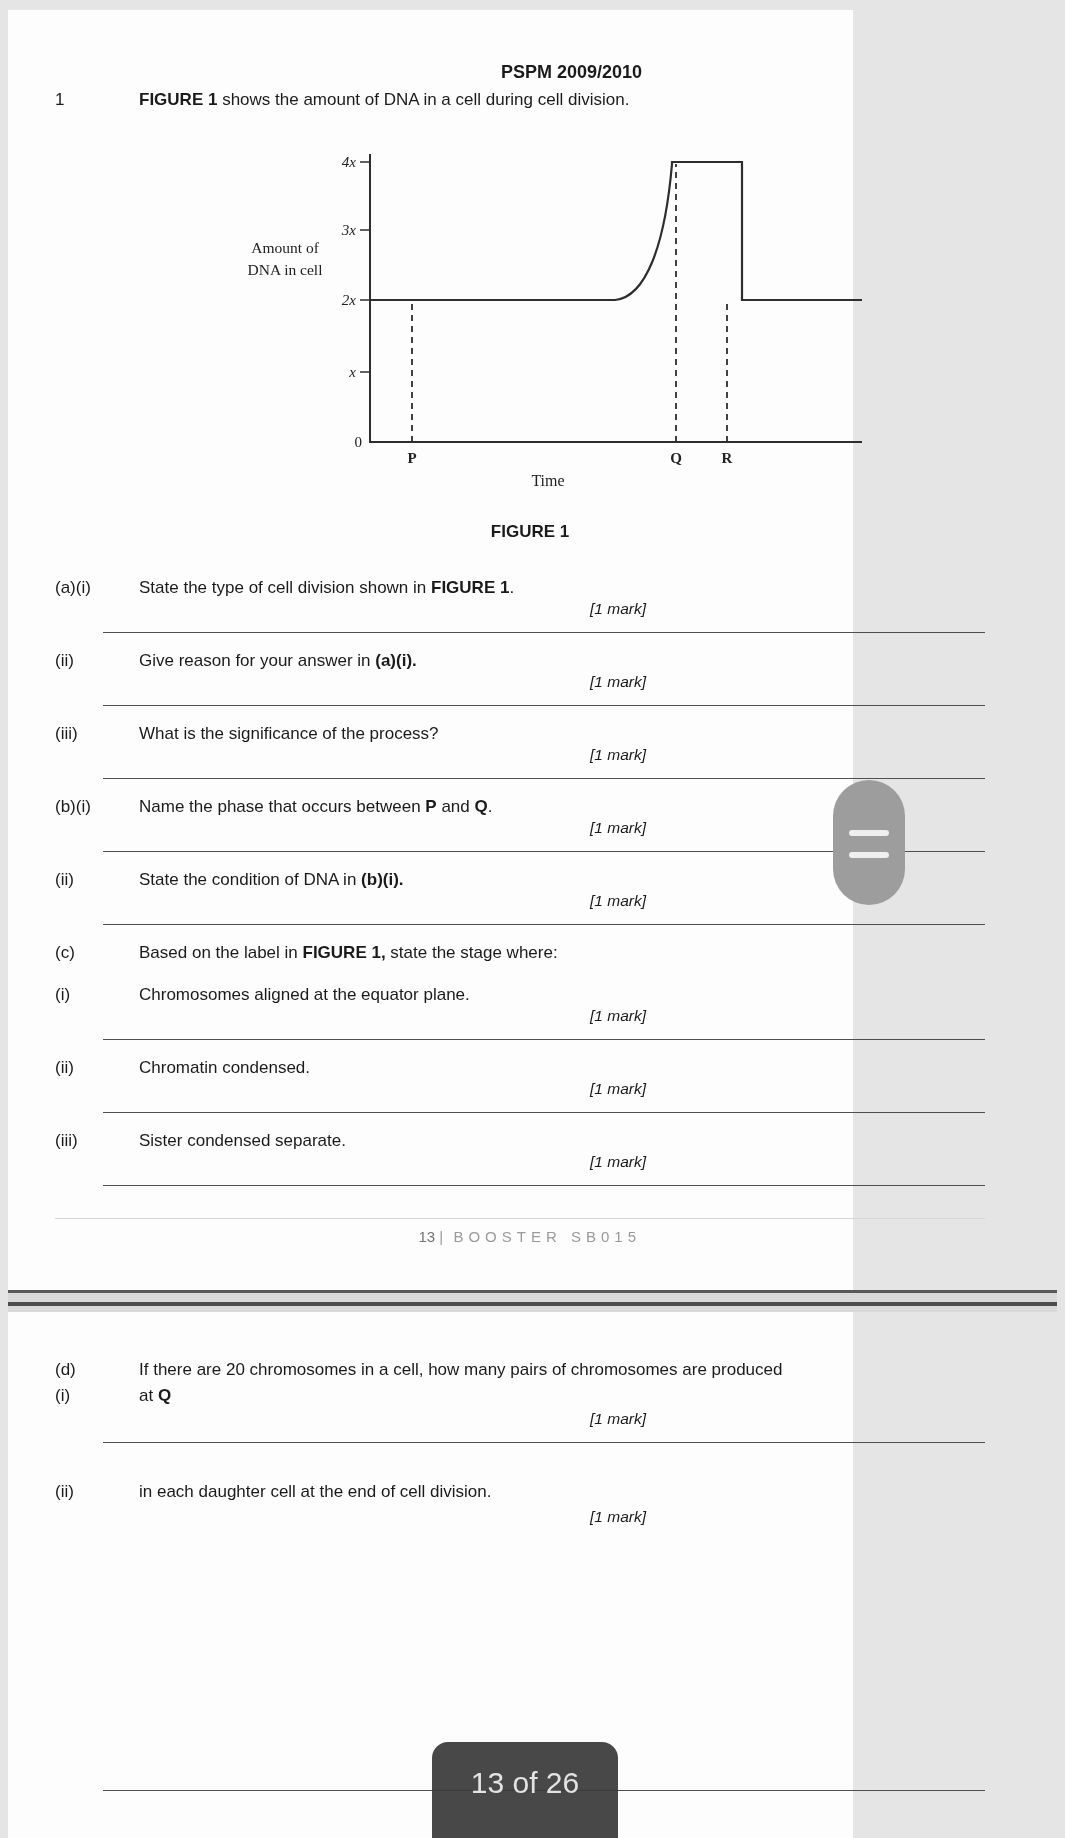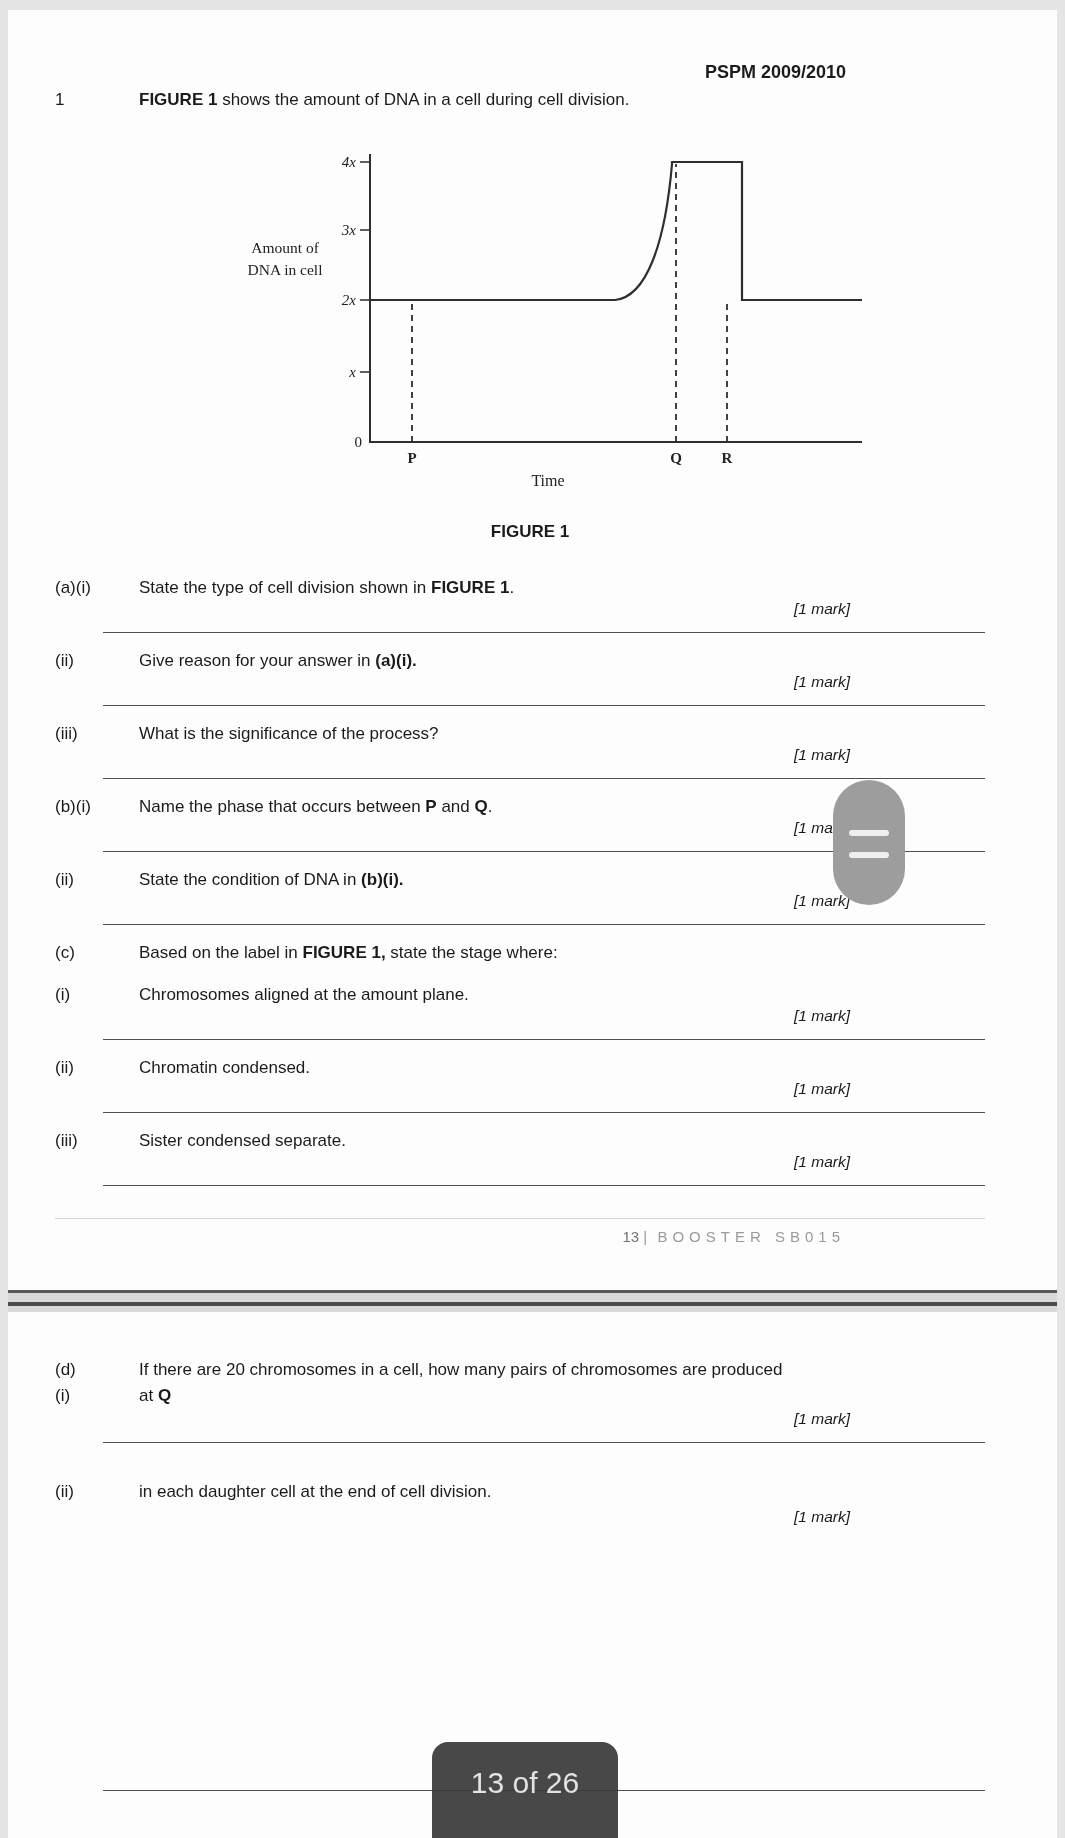--- a/index.html
+++ b/index.html
@@ -4,21 +4,21 @@
 <style>
   * { margin:0; padding:0; box-sizing:border-box; }
   html,body {
     width:1065px; height:1838px; overflow:hidden;
     background:#e5e5e5;
     font-family:"Liberation Sans", sans-serif;
     color:#1b1b1b;
     position:relative;
   }
   .page {
-    position:absolute; left:8px; width:1049px; background:#fdfdfd;
+    position:absolute; left:8px; width:845px; background:#fdfdfd;
   }
   #page1 { top:10px;  height:1280px; }
   #page2 { top:1312px; height:526px; }
 
   .sep-dark1 { position:absolute; left:8px; top:1290px; width:1049px; height:3px; background:#585858; }
   .sep-band  { position:absolute; left:8px; top:1293px; width:1049px; height:19px; background:#d9d9d9; }
   .sep-dark2 { position:absolute; left:8px; top:1302px; width:1049px; height:4px; background:#4c4c4c; }
 
   .hdr { position:absolute; top:52px; right:211px; font-size:18px; font-weight:bold; }
 
@@ -131,21 +131,21 @@
     <div class="aline" style="top:914px"></div>
   </div>
 
   <div>
     <div class="qlabel" style="top:933px">(c)</div>
     <div class="qtext" style="top:933px"><span>Based on the label in </span><b>FIGURE 1,</b><span></span><b></b><span> state the stage where:</span></div>
   </div>
 
   <div>
     <div class="qlabel" style="top:975px">(i)</div>
-    <div class="qtext" style="top:975px"><span>Chromosomes aligned at the amount plane.</span></div>
+    <div class="qtext" style="top:975px"><span>Chromosomes aligned at the equator plane.</span></div>
     <div class="mark" style="top:997px">[1 mark]</div>
     <div class="aline" style="top:1029px"></div>
   </div>
 
   <div>
     <div class="qlabel" style="top:1048px">(ii)</div>
     <div class="qtext" style="top:1048px"><span>Chromatin condensed.</span></div>
     <div class="mark" style="top:1070px">[1 mark]</div>
     <div class="aline" style="top:1102px"></div>
   </div>

